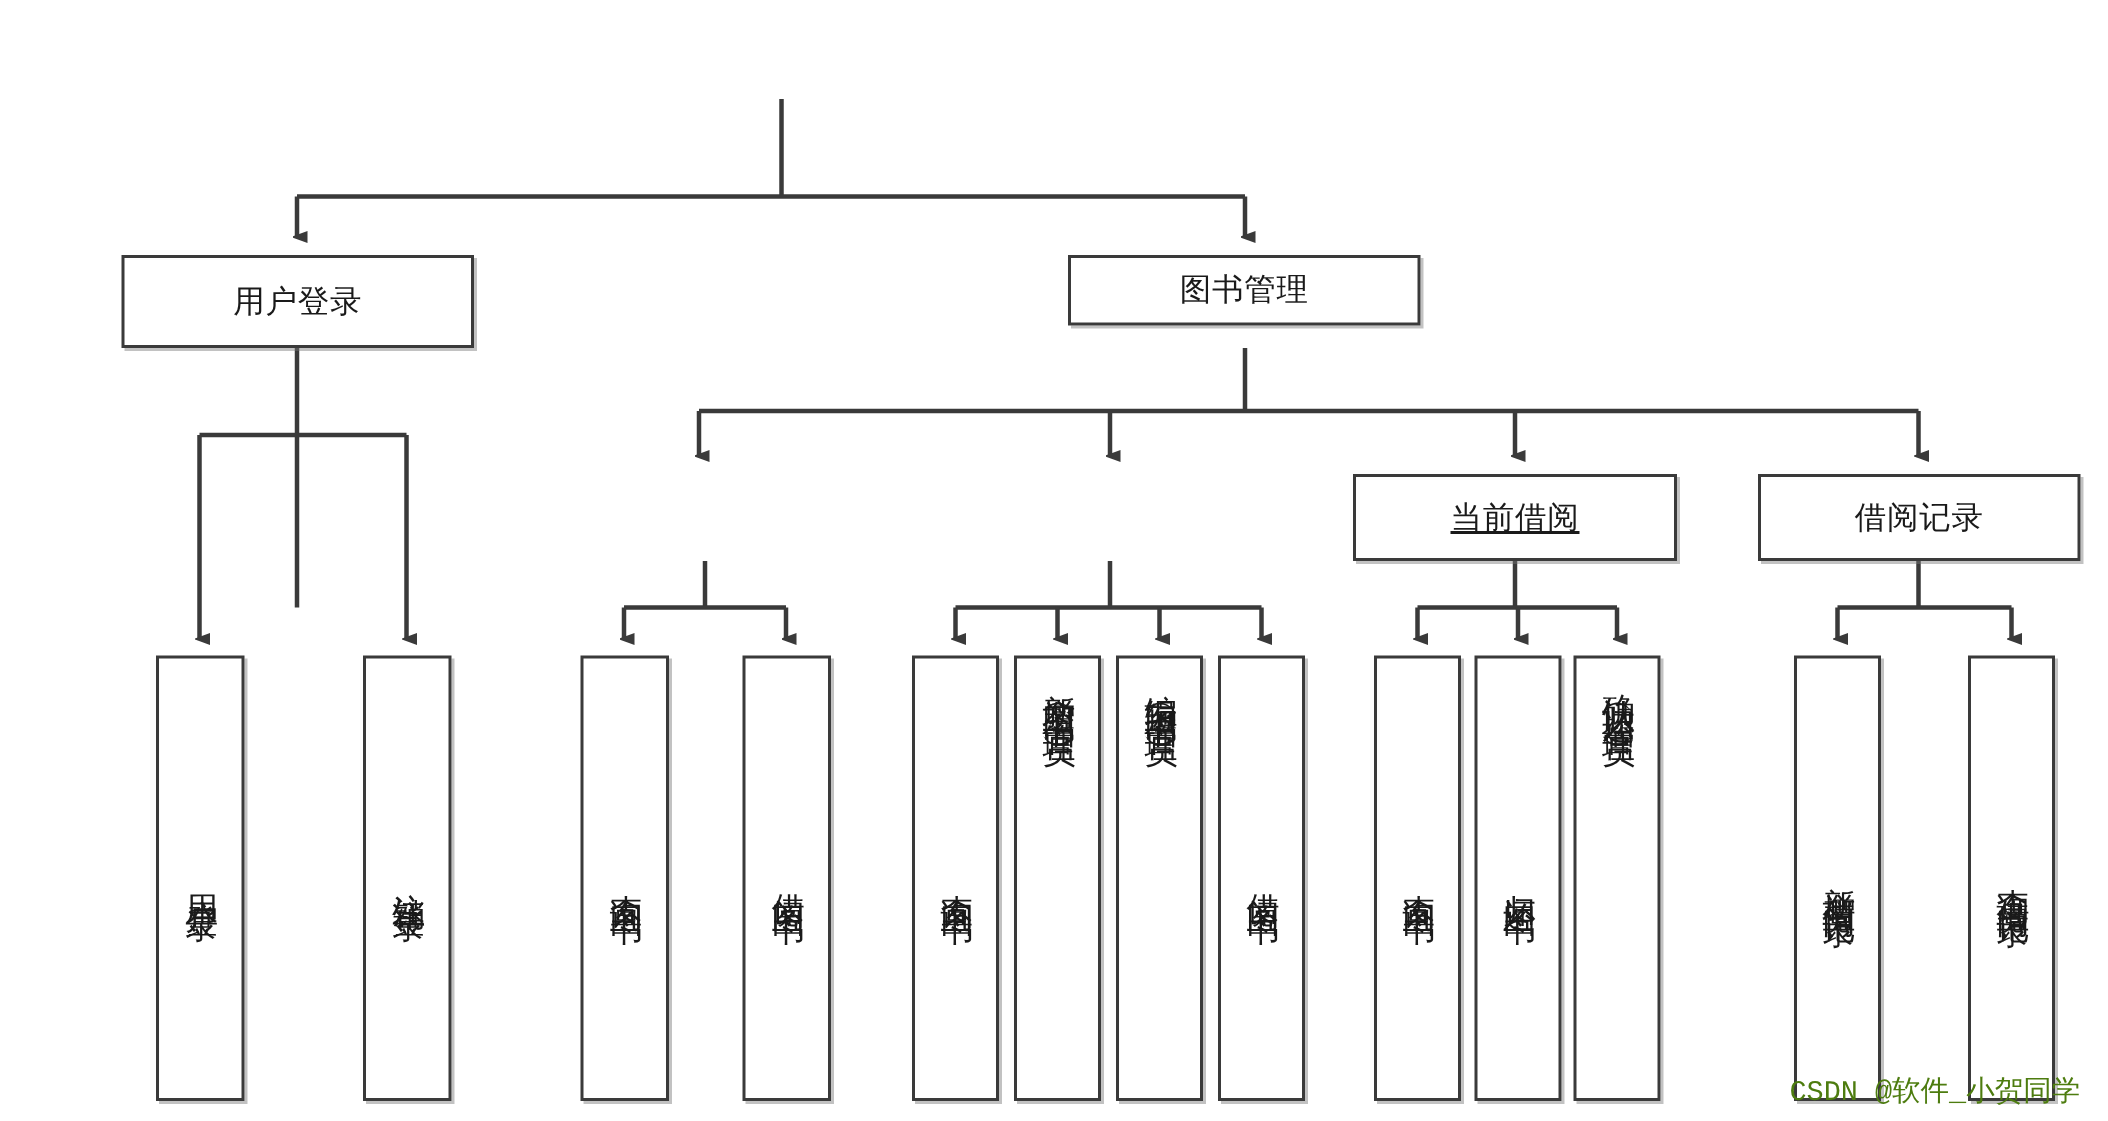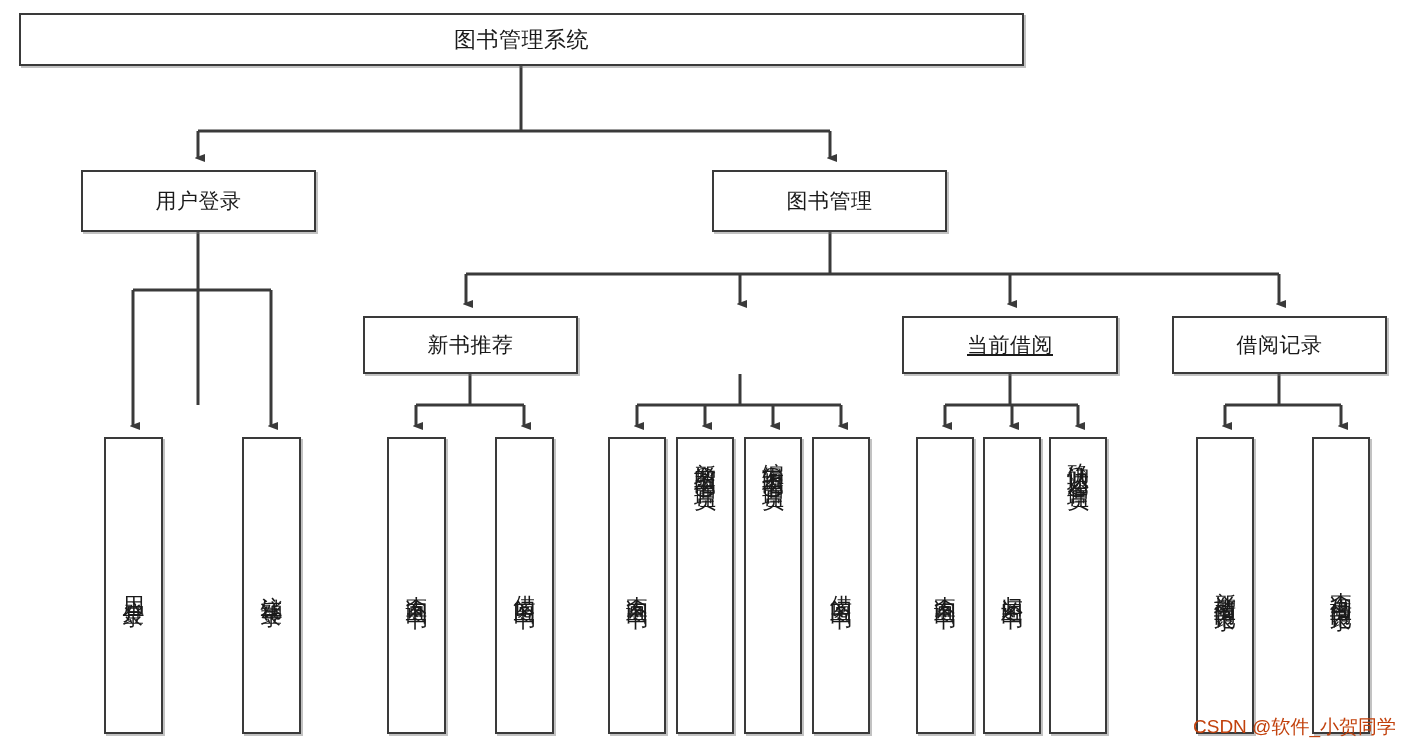--- a/index.html
+++ b/index.html
@@ -66,23 +66,23 @@
     top: 0;
     width: 1405px;
     height: 747px;
     pointer-events: none;
   }
   .watermark {
     position: absolute;
     left: 1193px;
     top: 714px;
     font-size: 19px;
-    color: #c2410c;
+    color: #4d7c0f;
     white-space: nowrap;
-    font-family: Liberation Sans, sans-serif;
+    font-family: Liberation Mono, monospace;
   }
 </style>
 </head>
 <body>
 
 <div id="canvas">
 
   <svg class="edges" viewBox="0 0 1405 747">
     <defs>
       <marker id="arrow" markerWidth="10" markerHeight="10" refX="4" refY="7" orient="auto" markerUnits="userSpaceOnUse">
@@ -127,34 +127,28 @@
       <path d="M1012,405 L1012,426" marker-end="url(#arrow)"></path>
       <path d="M1078,405 L1078,426" marker-end="url(#arrow)"></path>
 
       <path d="M1279,374 L1279,405"></path>
       <path d="M1225,405 L1341,405"></path>
       <path d="M1225,405 L1225,426" marker-end="url(#arrow)"></path>
       <path d="M1341,405 L1341,426" marker-end="url(#arrow)"></path>
     </g>
   </svg>
 
-  <div class="node horiz root" style="left:19px; top:13px; width:1005px; height:53px;">
-    <span class="label">图书管理系统</span>
-  </div>
 
   <div class="node horiz" style="left:81px; top:170px; width:235px; height:62px;">
     <span class="label">用户登录</span>
   </div>
-  <div class="node horiz" style="left:712px; top:170px; width:235px; height:62px;">
+  <div class="node horiz" style="left:712px; top:170px; width:235px; height:47px;">
     <span class="label">图书管理</span>
   </div>
 
-  <div class="node horiz" style="left:363px; top:316px; width:215px; height:58px;">
-    <span class="label">新书推荐</span>
-  </div>
   <div class="node horiz" style="left:902px; top:316px; width:216px; height:58px;text-decoration:underline;">
     <span class="label">当前借阅</span>
   </div>
   <div class="node horiz" style="left:1172px; top:316px; width:215px; height:58px;">
     <span class="label">借阅记录</span>
   </div>
 
   <div class="node vert center" style="left:104px; top:437px; width:59px; height:297px;">
     <span class="label">用户登录</span>
   </div>

